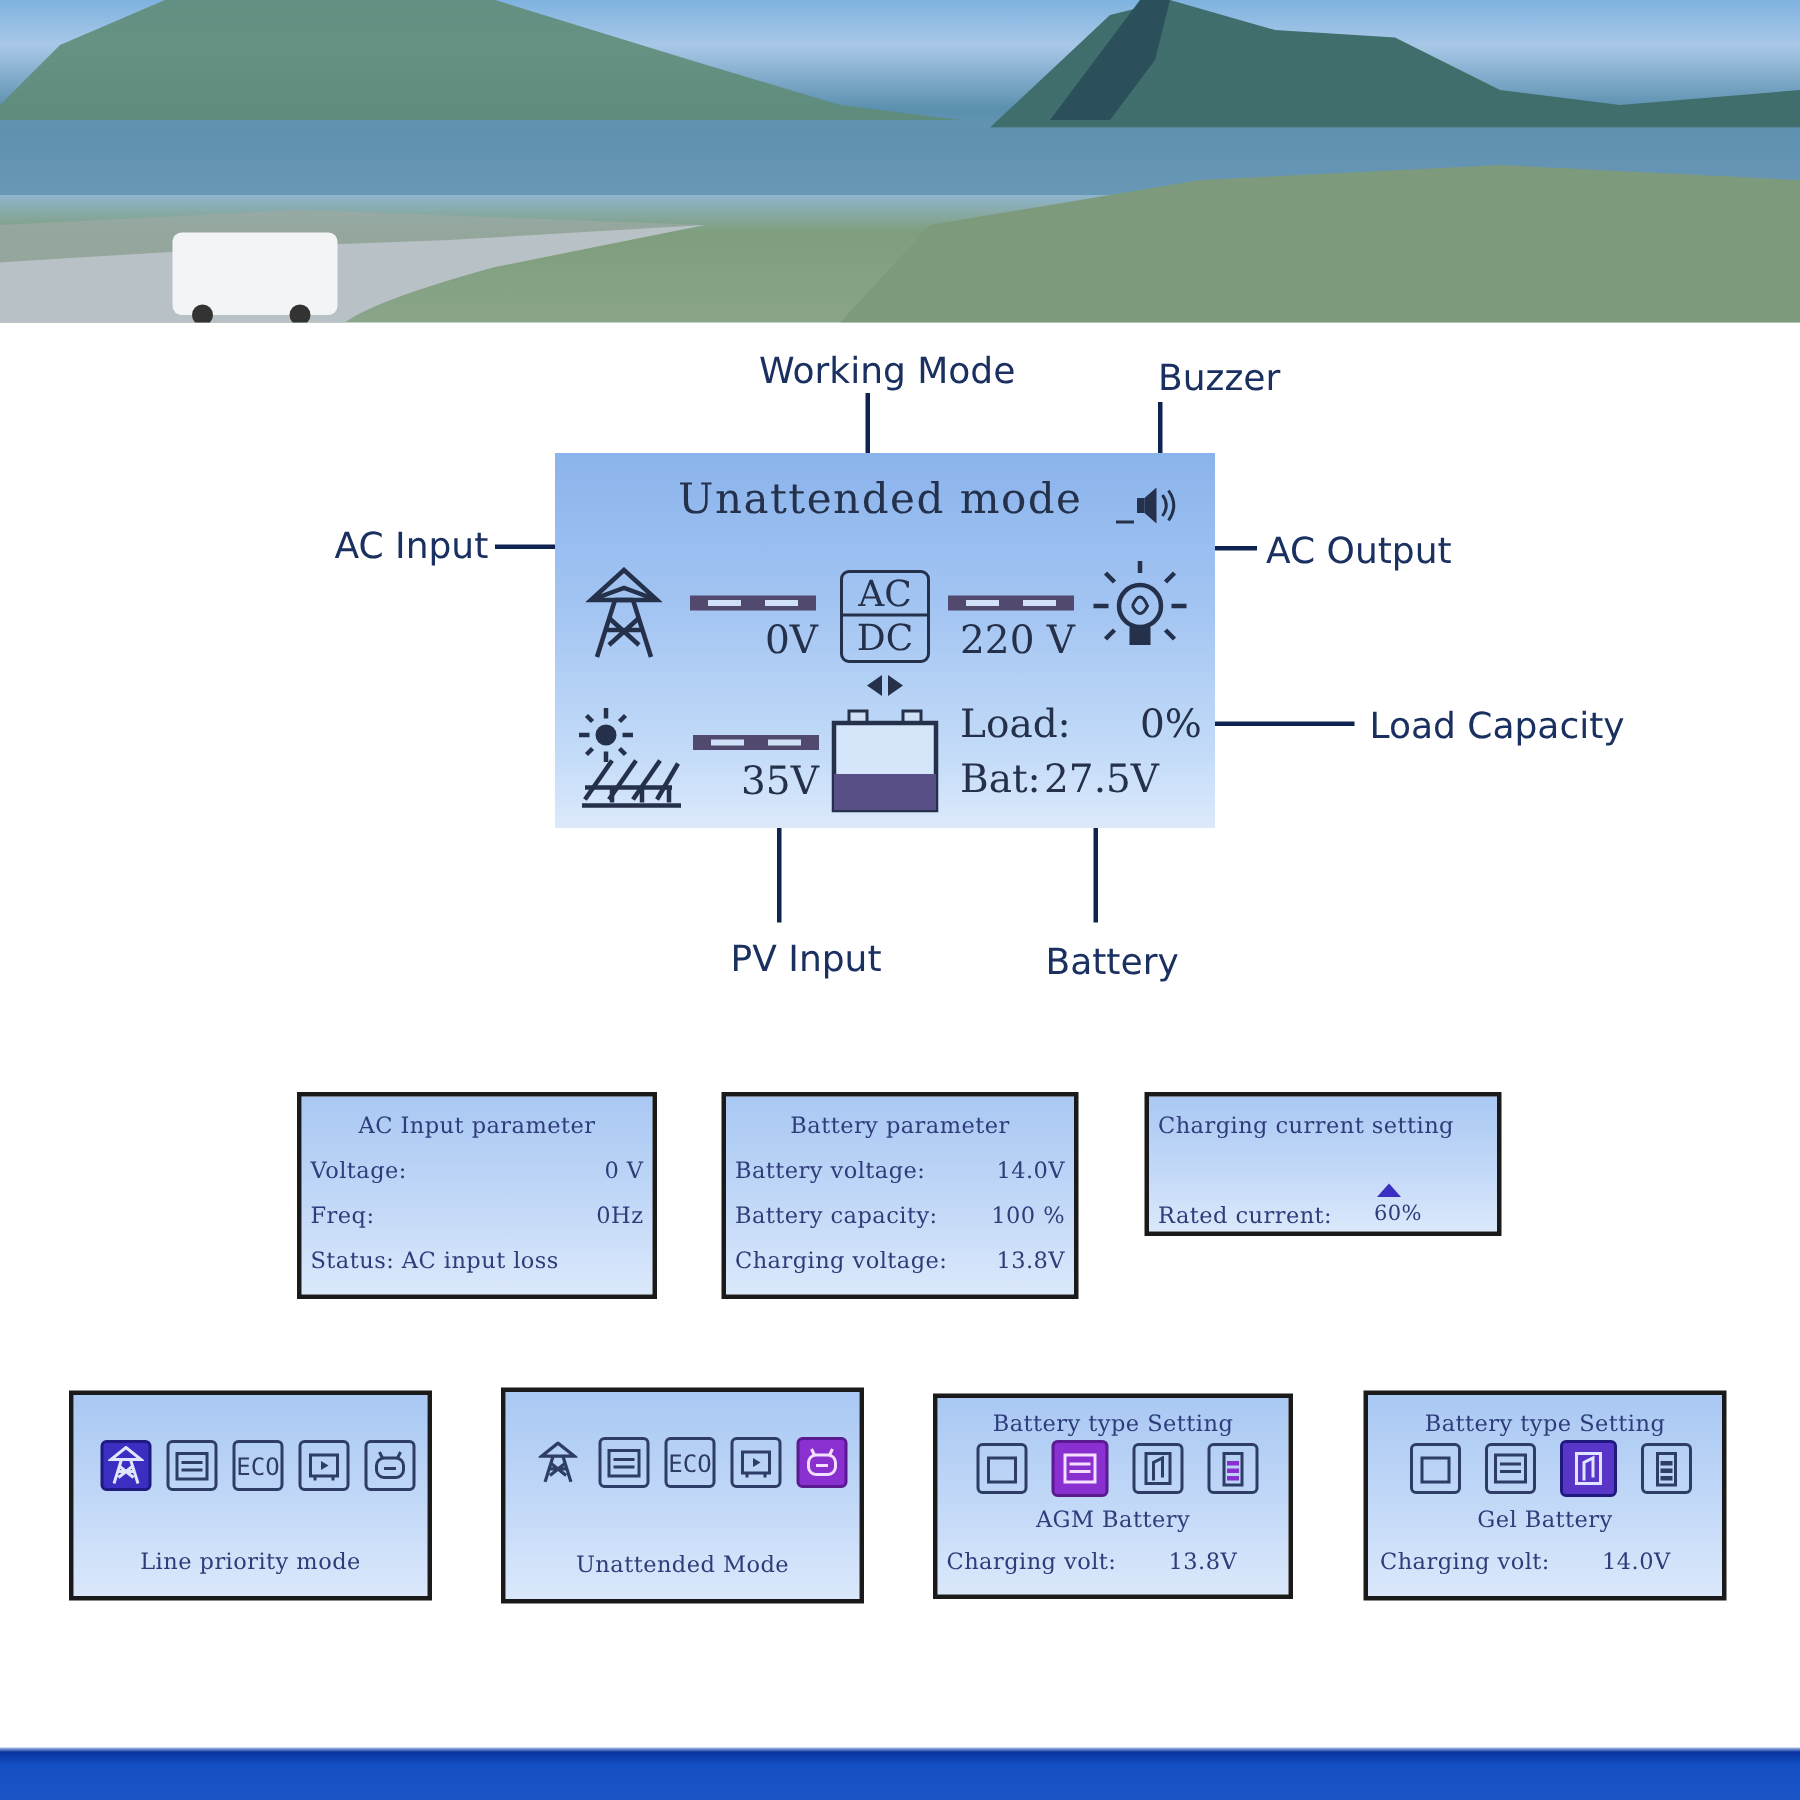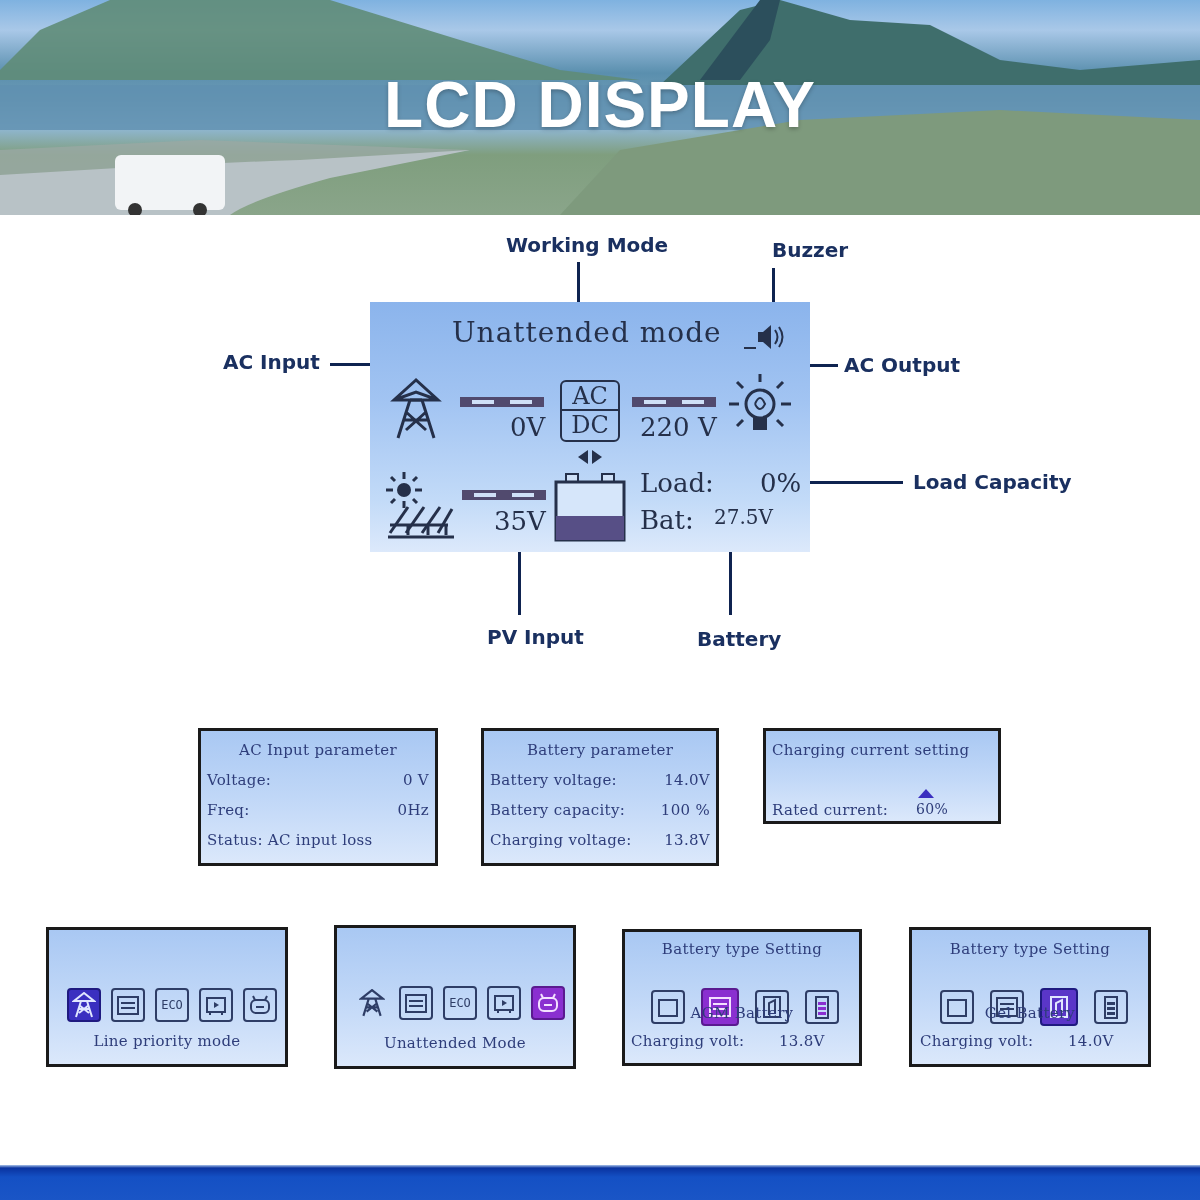--- a/index.html
+++ b/index.html
@@ -13,22 +13,22 @@
   }
   .banner svg { position: absolute; left: 0; top: 0; }
   .banner-title {
     position: absolute; left: 0; right: 0; top: 68px; text-align: center;
     font-family: "Liberation Sans", sans-serif; font-weight: 700; font-size: 64px;
     color: #ffffff; letter-spacing: 1px; text-shadow: 0 2px 4px rgba(0,0,0,0.25);
   }
 
   
   .callout {
-    position: absolute; font-family: "DejaVu Sans", sans-serif; font-size: 20px;
-    color: #1a3060; white-space: nowrap; font-weight: bold;
+    position: absolute; font-family: "DejaVu Sans", sans-serif; font-size: 24px;
+    color: #1a3060; white-space: nowrap;
   }
   .line { position: absolute; background: #0f2350; }
 
   
   .lcd-main {
     position: absolute; left: 370px; top: 302px; width: 440px; height: 250px;
     background: linear-gradient(180deg, #8bb4ec 0%, #a2c4f2 40%, #c3dbf8 80%, #dce9fb 100%);
     overflow: hidden;
   }
   .lcd-text {
@@ -54,21 +54,21 @@
     background: linear-gradient(180deg, #a9c8f3 0%, #c0d7f7 50%, #dbe8fb 100%);
     overflow: hidden;
   }
   .mini-text {
     position: absolute; font-family: "DejaVu Serif", serif; font-size: 15px; color: #2e3d7a;
     white-space: nowrap; letter-spacing: 0.3px;
   }
   .icon-box {
     position: absolute; width: 34px; height: 34px; border: 2px solid #2e3d66; border-radius: 4px;
     display: flex; align-items: center; justify-content: center;
-    font-family: "DejaVu Sans Mono", monospace; font-size: 12px; color: #2e3d66; margin-top: 28px;
+    font-family: "DejaVu Sans Mono", monospace; font-size: 16px; color: #2e3d66;
   }
   .icon-box.sel-blue { background: #3a2fc0; color: #e0e6ff; border-color: #1f1a80; }
   .icon-box.sel-purple { background: #8a2fd0; color: #f3e0ff; border-color: #5a1a90; }
   .icon-box svg { display: block; }
 
   .footer-bar {
     position: absolute; left: 0; top: 1165px; width: 1200px; height: 35px;
     background: linear-gradient(180deg, #a9c3ea 0px, #0a33a0 3px, #1450c4 12px, #1a55c6 100%);
   }
 </style>
@@ -81,21 +81,20 @@
     <polygon points="660,85 740,10 780,0 850,20 930,25 1000,60 1080,70 1200,60 1200,85" fill="#3f6e6c"></polygon>
     <polygon points="700,80 760,0 780,0 770,40 740,80" fill="#2c4f5c"></polygon>
     <rect x="0" y="85" width="1200" height="45" fill="#5f90b0" opacity="0.8"></rect>
     <polygon points="560,215 620,150 800,120 1000,110 1200,120 1200,215" fill="#7e9a7d"></polygon>
     <polygon points="0,150 200,140 470,150 300,170 200,215 0,215" fill="#9aa9a4" opacity="0.8"></polygon>
     <path d="M0,175 Q150,165 300,160 L470,150 L330,178 Q250,200 230,215 L0,215 Z" fill="#b8c2c6"></path>
     <rect x="115" y="155" width="110" height="55" rx="6" fill="#f2f4f6"></rect>
     <circle cx="135" cy="210" r="7" fill="#333"></circle>
     <circle cx="200" cy="210" r="7" fill="#333"></circle>
   </svg>
-  <div class="banner-title">LCD DISPLAY</div>
 </div>
 
 <div class="line" style="left:577px;top:262px;width:3px;height:52px;"></div>
 <div class="line" style="left:772px;top:268px;width:3px;height:60px;"></div>
 <div class="line" style="left:330px;top:363px;width:172px;height:3px;"></div>
 <div class="line" style="left:500px;top:363px;width:3px;height:30px;"></div>
 <div class="line" style="left:673px;top:364px;width:165px;height:3px;"></div>
 <div class="line" style="left:673px;top:364px;width:3px;height:30px;"></div>
 <div class="line" style="left:800px;top:481px;width:103px;height:3px;"></div>
 <div class="line" style="left:518px;top:540px;width:3px;height:75px;"></div>
@@ -205,21 +204,21 @@
       <rect x="12" y="2" width="12" height="8" fill="#cfe0f7" stroke="#25304a" stroke-width="2"></rect>
       <rect x="48" y="2" width="12" height="8" fill="#cfe0f7" stroke="#25304a" stroke-width="2"></rect>
       <rect x="2" y="10" width="68" height="58" fill="#d6e6fa" stroke="#25304a" stroke-width="3"></rect>
       <rect x="2" y="44" width="68" height="24" fill="#574f86"></rect>
     </svg>
   </div>
 
   <div class="lcd-text" style="left:270px;top:166px;font-size:26px;">Load:</div>
   <div class="lcd-text" style="left:390px;top:166px;font-size:26px;">0%</div>
   <div class="lcd-text" style="left:270px;top:203px;font-size:26px;">Bat:</div>
-  <div class="lcd-text" style="left:344px;top:203px;font-size:20px;">27.5V</div>
+  <div class="lcd-text" style="left:326px;top:203px;font-size:26px;">27.5V</div>
 </div>
 
 <div class="mini" style="left:198px;top:728px;width:240px;height:138px;">
   <div class="mini-text" style="left:0;right:0;top:10px;text-align:center;">AC Input parameter</div>
   <div class="mini-text" style="left:6px;top:40px;">Voltage:</div>
   <div class="mini-text" style="right:6px;top:40px;">0 V</div>
   <div class="mini-text" style="left:6px;top:70px;">Freq:</div>
   <div class="mini-text" style="right:6px;top:70px;">0Hz</div>
   <div class="mini-text" style="left:6px;top:100px;">Status: AC input loss</div>
 </div>

